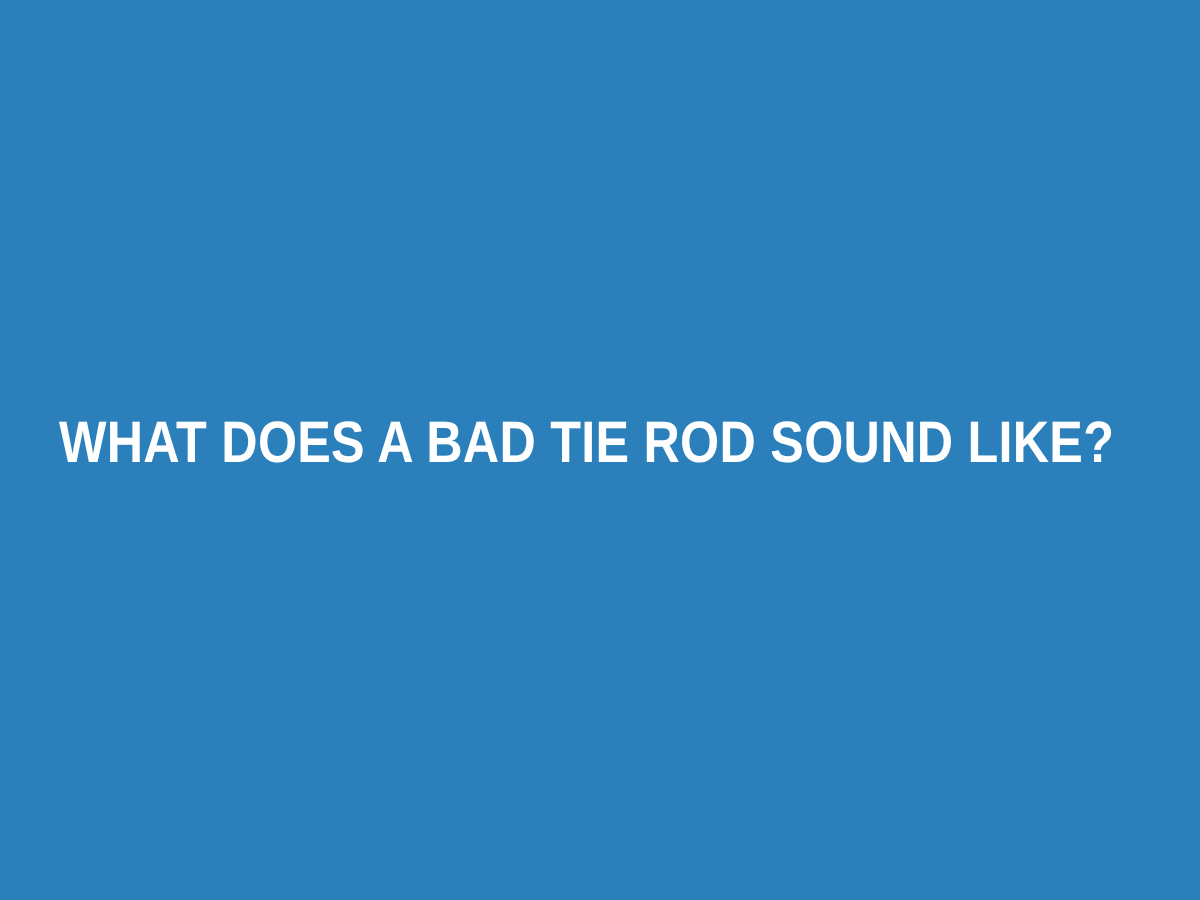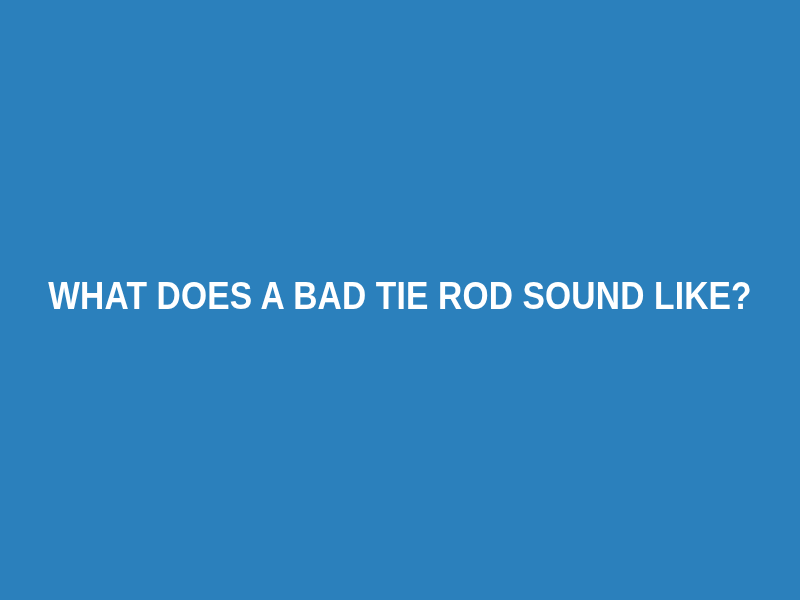--- a/index.html
+++ b/index.html
@@ -27,21 +27,21 @@
 
   
   #headline-wrap {
     position: absolute;
     left: 0;
     right: 0;
     top: 0;
     height: 600px;
     display: flex;
     align-items: center;
-    justify-content: center;
+    justify-content: flex-end;
     
     padding-bottom: 8px;
     box-sizing: border-box;
   }
 
   
   #headline {
     display: block;
     color: #ffffff;
     font-family: "Liberation Sans", sans-serif;

